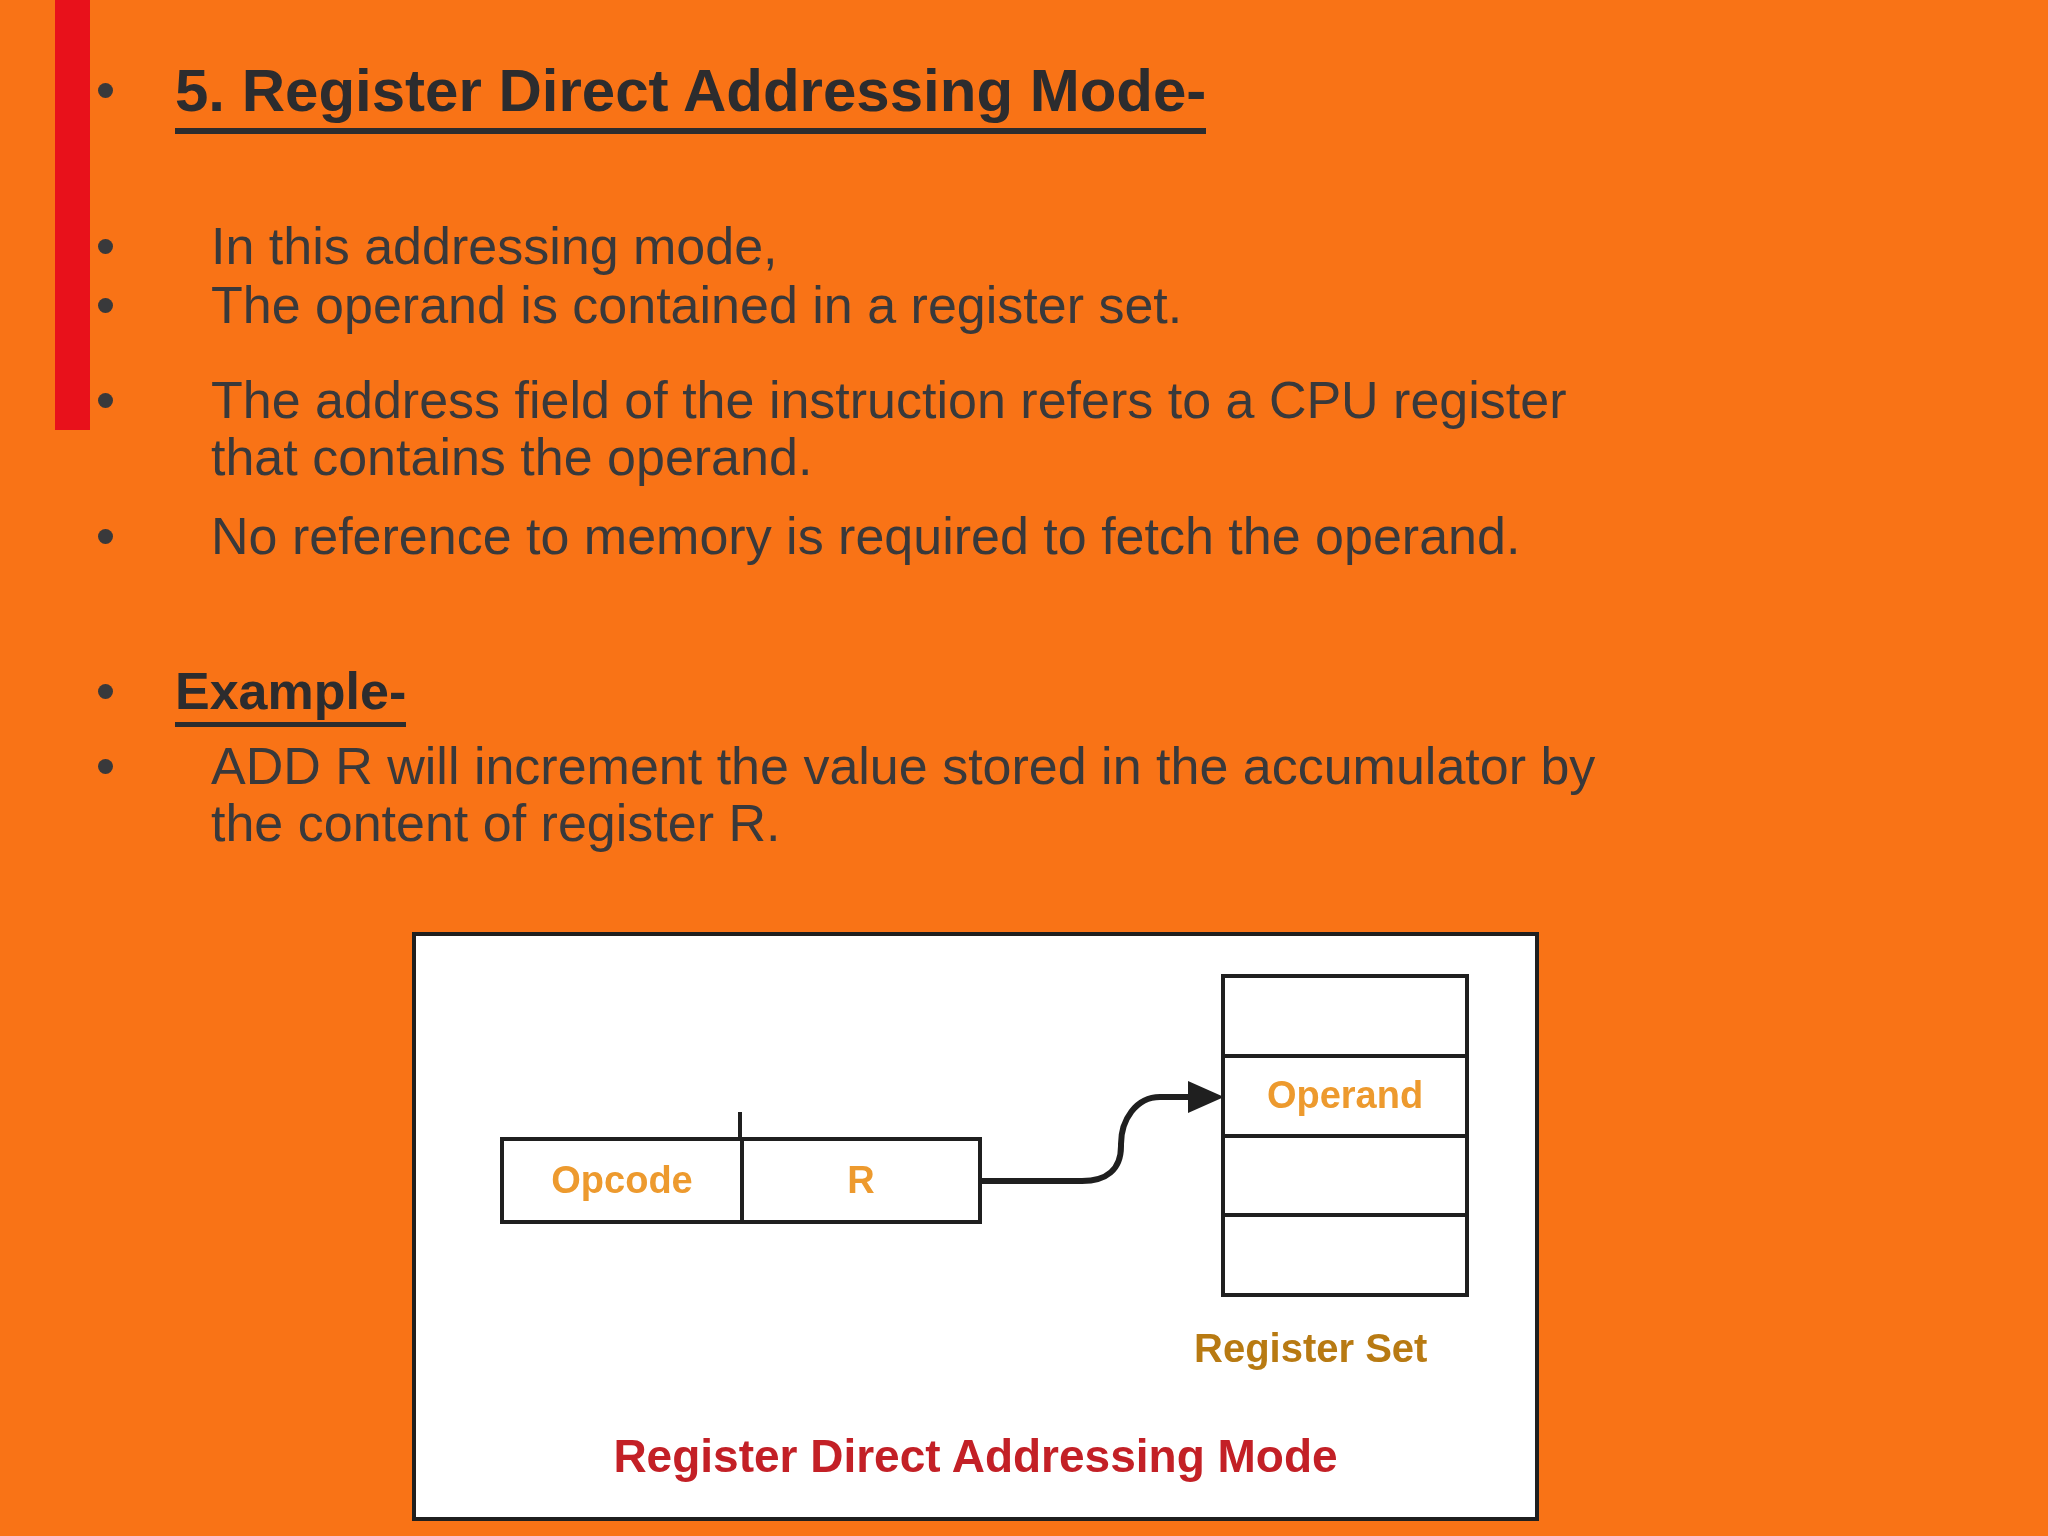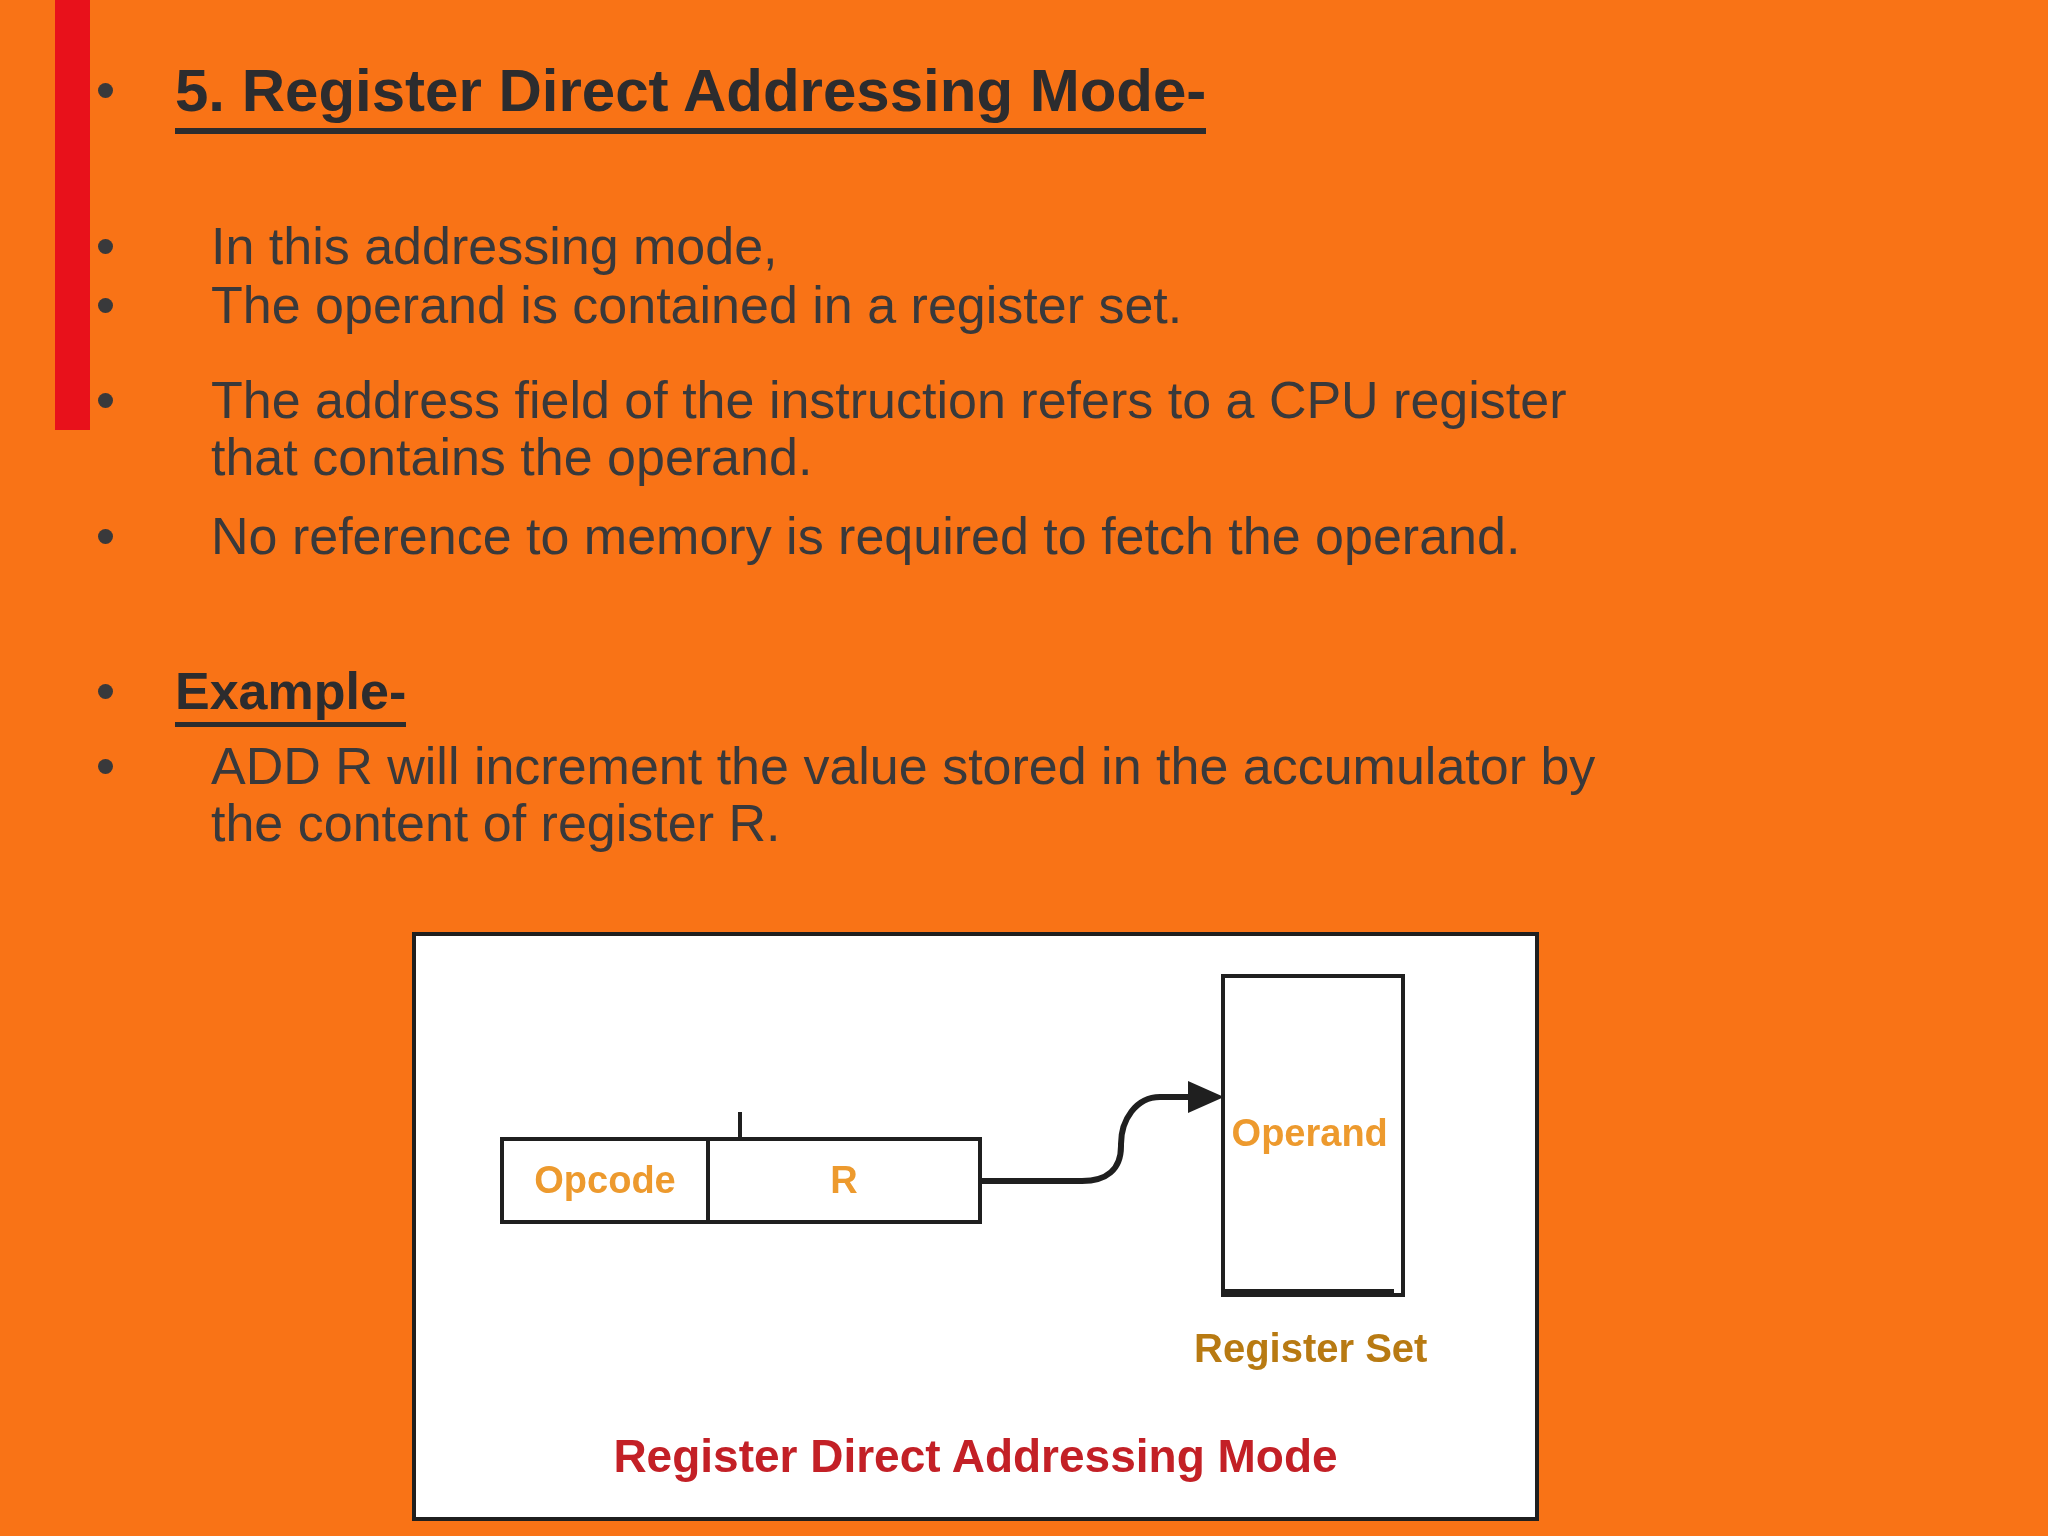--- a/index.html
+++ b/index.html
@@ -64,30 +64,30 @@
   }
   .instr-box{
     position:absolute;left:84px;top:201px;width:482px;height:87px;
     border:4px solid var(--line_black);
     display:flex;
   }
   .instr-cell{
     display:flex;align-items:center;justify-content:center;
     font-weight:bold;font-size:38px;color:var(--accent_orange);
   }
-  .cell-opcode{width:206px;border-right:4px solid var(--line_black);}
+  .cell-opcode{width:240px;border-right:4px solid var(--line_black);}
   .cell-r{flex:1;}
   .tick{
     position:absolute;left:322px;top:176px;width:4px;height:25px;
     background:var(--line_black);
   }
   .regtable{
-    position:absolute;left:805px;top:38px;width:184px;height:323px;
+    position:absolute;left:805px;top:38px;width:248px;height:323px;
     border:4px solid var(--line_black);
-    display:flex;flex-direction:row;
+    display:flex;flex-direction:column;
   }
   .regrow{
     flex:1;border-bottom:4px solid var(--line_black);
     display:flex;align-items:center;justify-content:center;
     font-weight:bold;font-size:38px;color:var(--accent_orange);
   }
   .regrow:last-child{border-bottom:none;}
   .arrow-svg{position:absolute;left:558px;top:138px;width:260px;height:120px;}
   .regset-label{
     position:absolute;left:778px;top:390px;width:280px;

